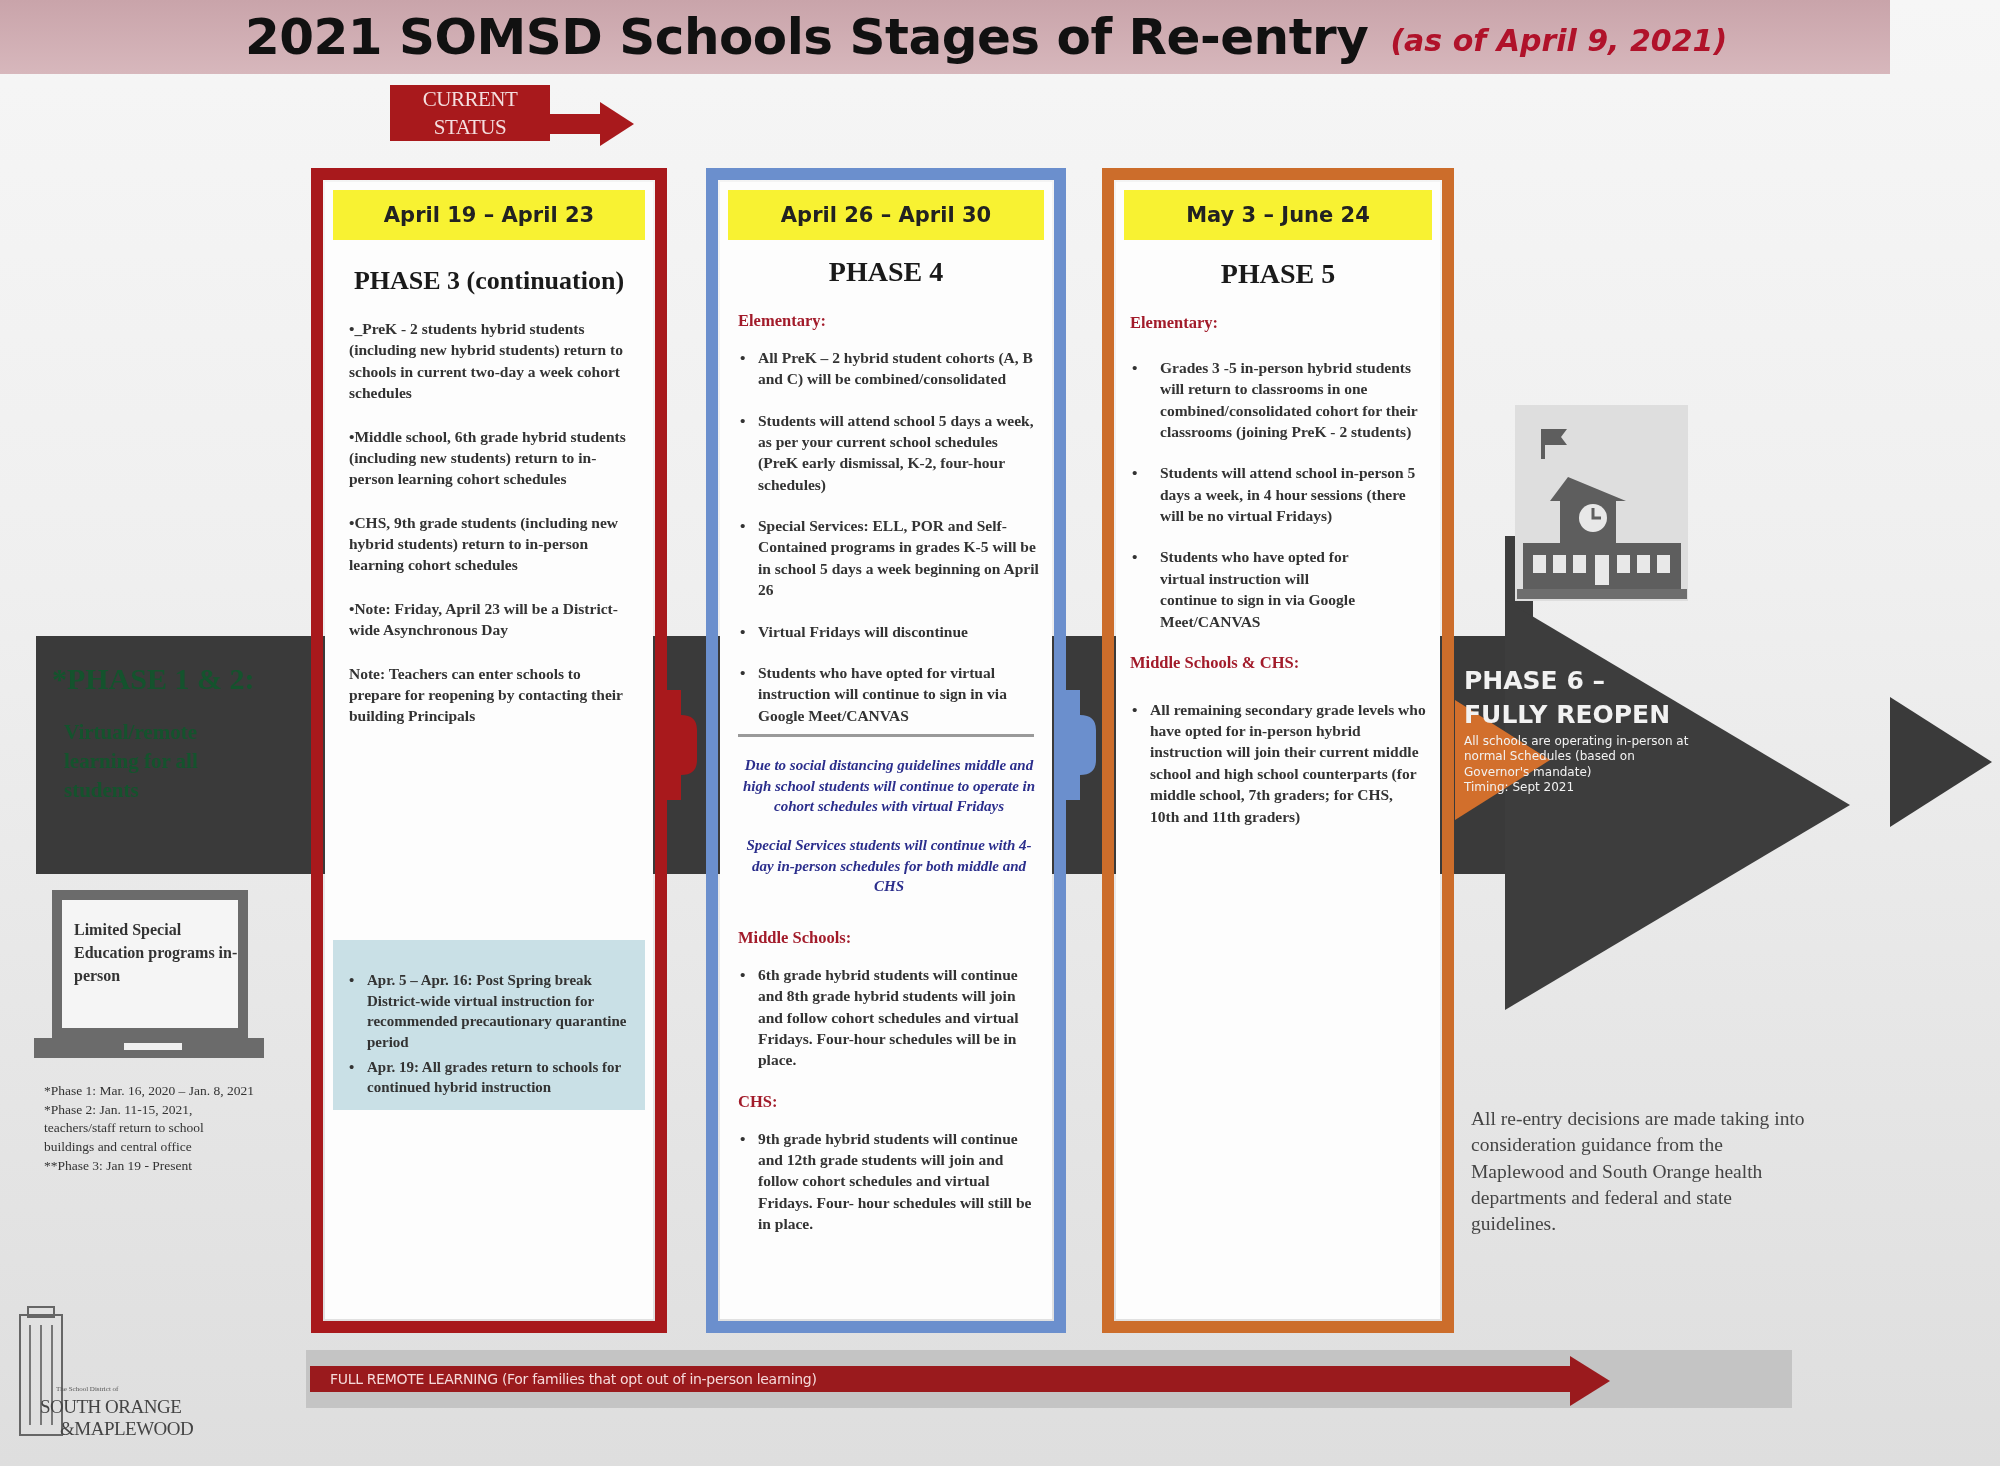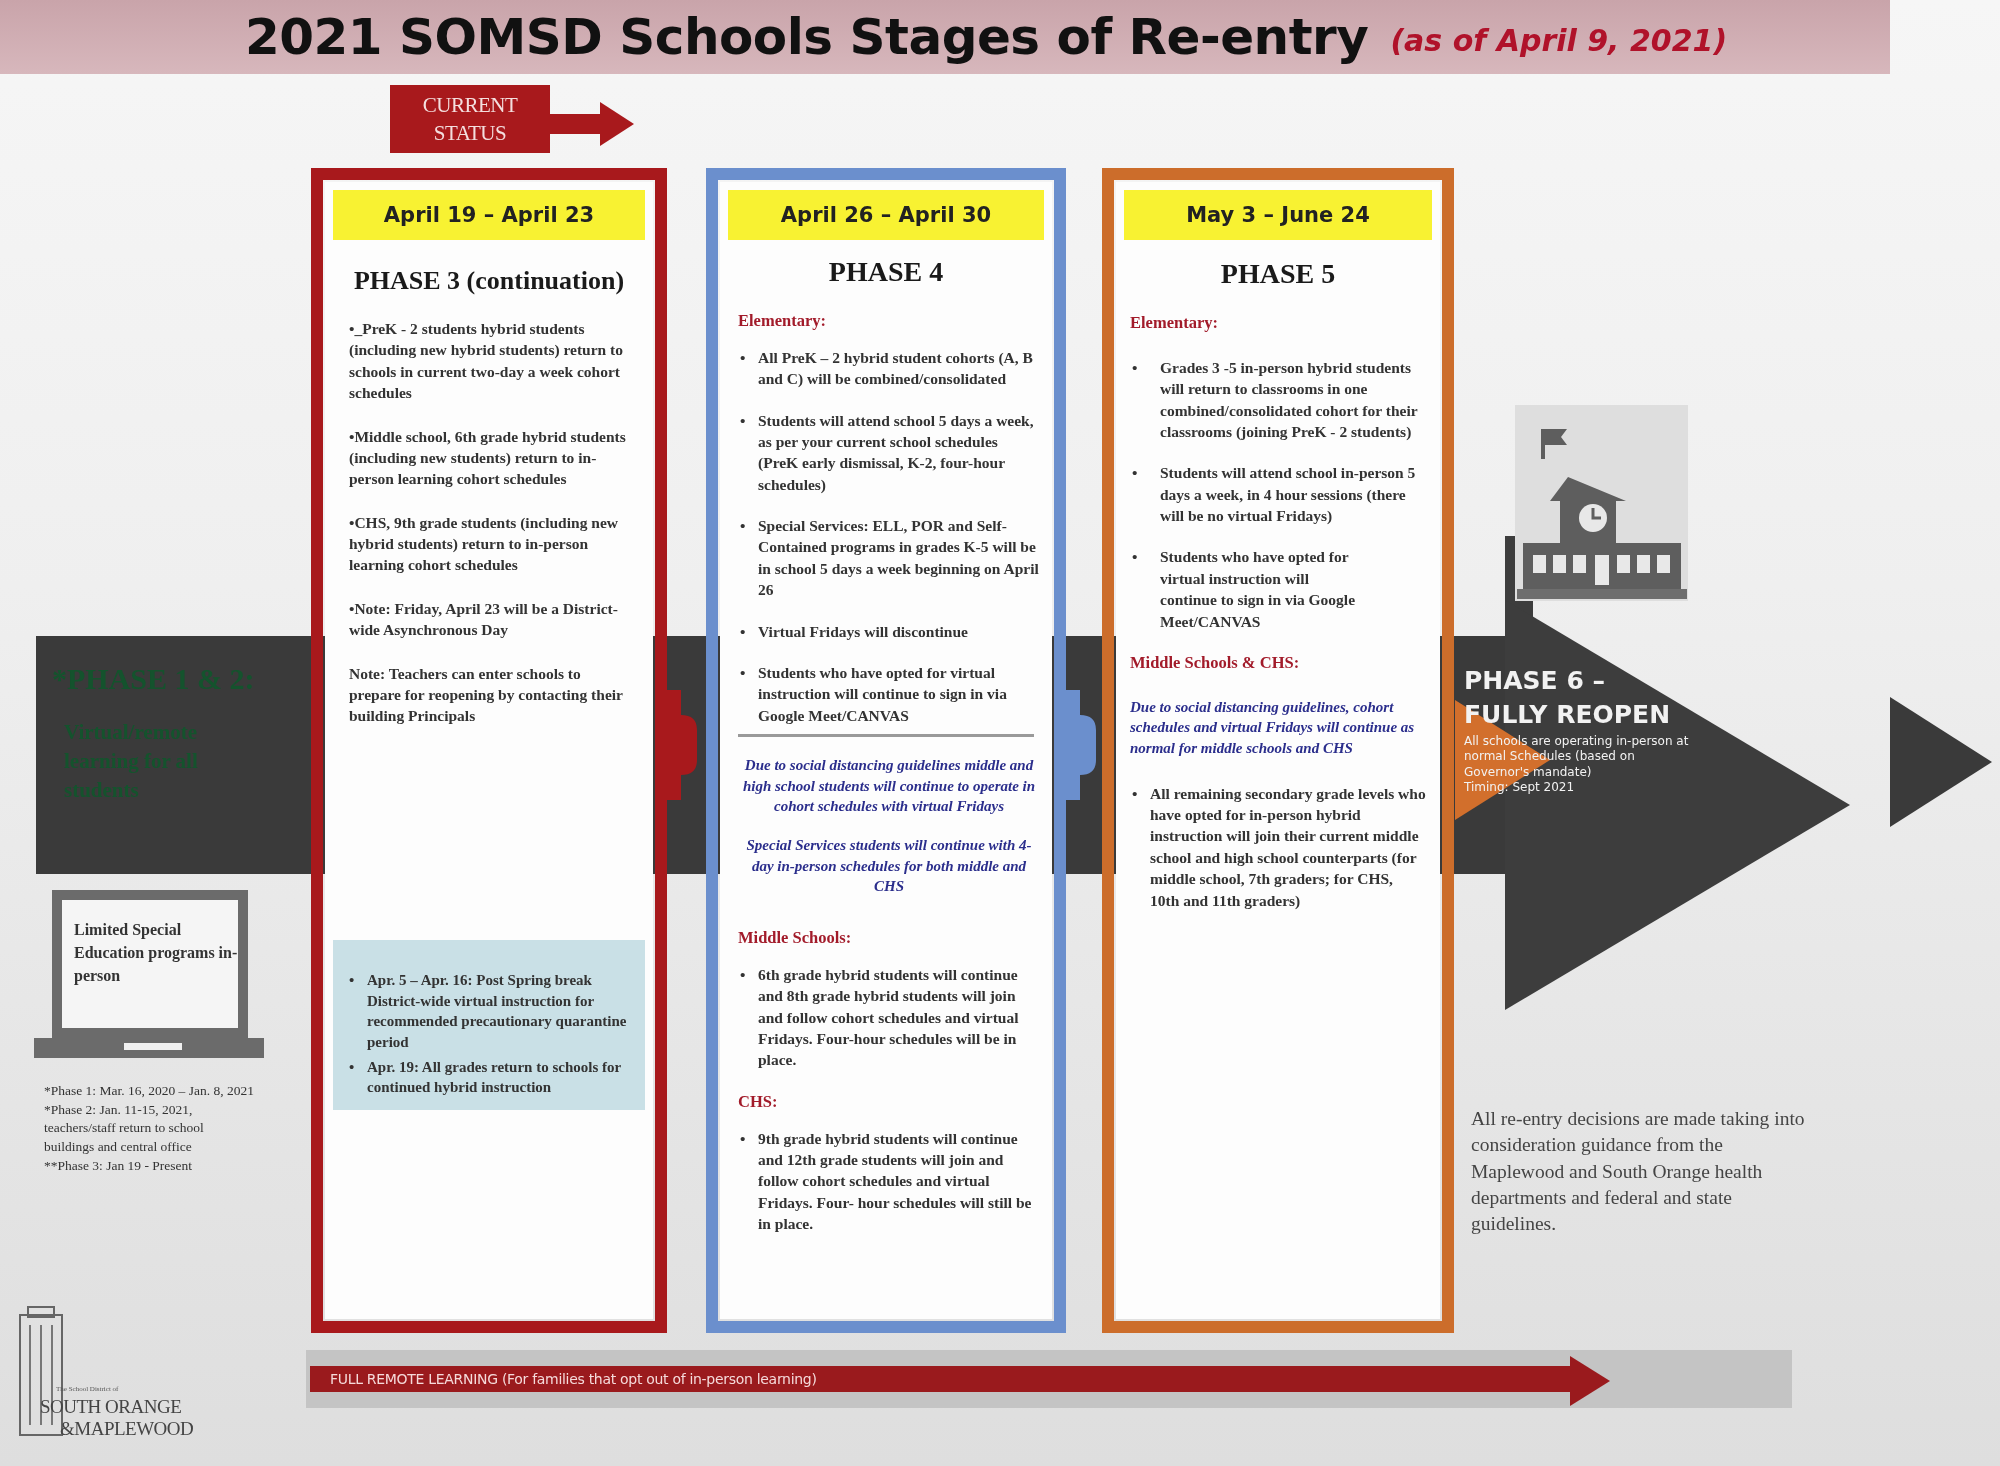--- a/index.html
+++ b/index.html
@@ -19,21 +19,21 @@
     font-family: "DejaVu Sans", sans-serif; font-size: 50px; font-weight: bold;
     color: #111; letter-spacing: -0.5px;
   }
   .title-sub {
     font-family: "DejaVu Sans", sans-serif; font-size: 30px; font-style: italic;
     font-weight: bold; color: #b0122a; margin-left: 22px; margin-top: 6px;
   }
 
   
   .status-box {
-    position: absolute; left: 390px; top: 85px; width: 160px; height: 68px;
+    position: absolute; left: 390px; top: 85px; width: 160px; height: 56px;
     background: #a8191c; color: #f4dede; display: flex; flex-direction: column;
     align-items: center; justify-content: center; font-size: 21px; line-height: 1.35;
     letter-spacing: -0.5px;
   }
   .status-arrow-shaft { position: absolute; left: 548px; top: 114px; width: 55px; height: 20px; background: #a8191c; }
   .status-arrow-head {
     position: absolute; left: 600px; top: 102px; width: 0; height: 0;
     border-top: 22px solid transparent; border-bottom: 22px solid transparent;
     border-left: 34px solid #a8191c;
   }
@@ -231,21 +231,20 @@
     <div class="date-bar">May 3 – June 24</div>
     <div class="phase-title" style="margin-top:18px;">PHASE 5</div>
     <div class="content" style="padding-left:14px; padding-right:14px;">
       <div class="section-head">Elementary:</div>
       <ul class="blist" style="margin-top:22px;">
         <li style="padding-left:30px;">Grades 3 -5 in-person hybrid students will return to classrooms in one combined/consolidated cohort for their classrooms (joining PreK - 2 students)</li>
         <li style="padding-left:30px;">Students will attend school in-person 5 days a week, in 4 hour sessions (there will be no virtual Fridays)</li>
         <li style="padding-left:30px; padding-right:70px;">Students who have opted for virtual instruction will continue to sign in via Google Meet/CANVAS</li>
       </ul>
       <div class="section-head" style="margin-top:0;">Middle Schools &amp; CHS:</div>
-      <div class="italic-note" style="text-align:left; margin-top:22px;">Due to social distancing guidelines, cohort schedules and virtual Fridays will continue as normal for middle schools and CHS</div>
       <ul class="blist" style="margin-top:24px;">
         <li>All remaining secondary grade levels who have opted for in-person hybrid instruction will join their current middle school and high school counterparts (for middle school, 7th graders; for CHS, 10th and 11th graders)</li>
       </ul>
     </div>
   </div>
 </div>
 
 <div class="school-icon-bg">
   <svg width="173" height="196" viewBox="0 0 173 196">
     <rect x="26" y="24" width="4" height="30" fill="#5e5e5e"></rect>

